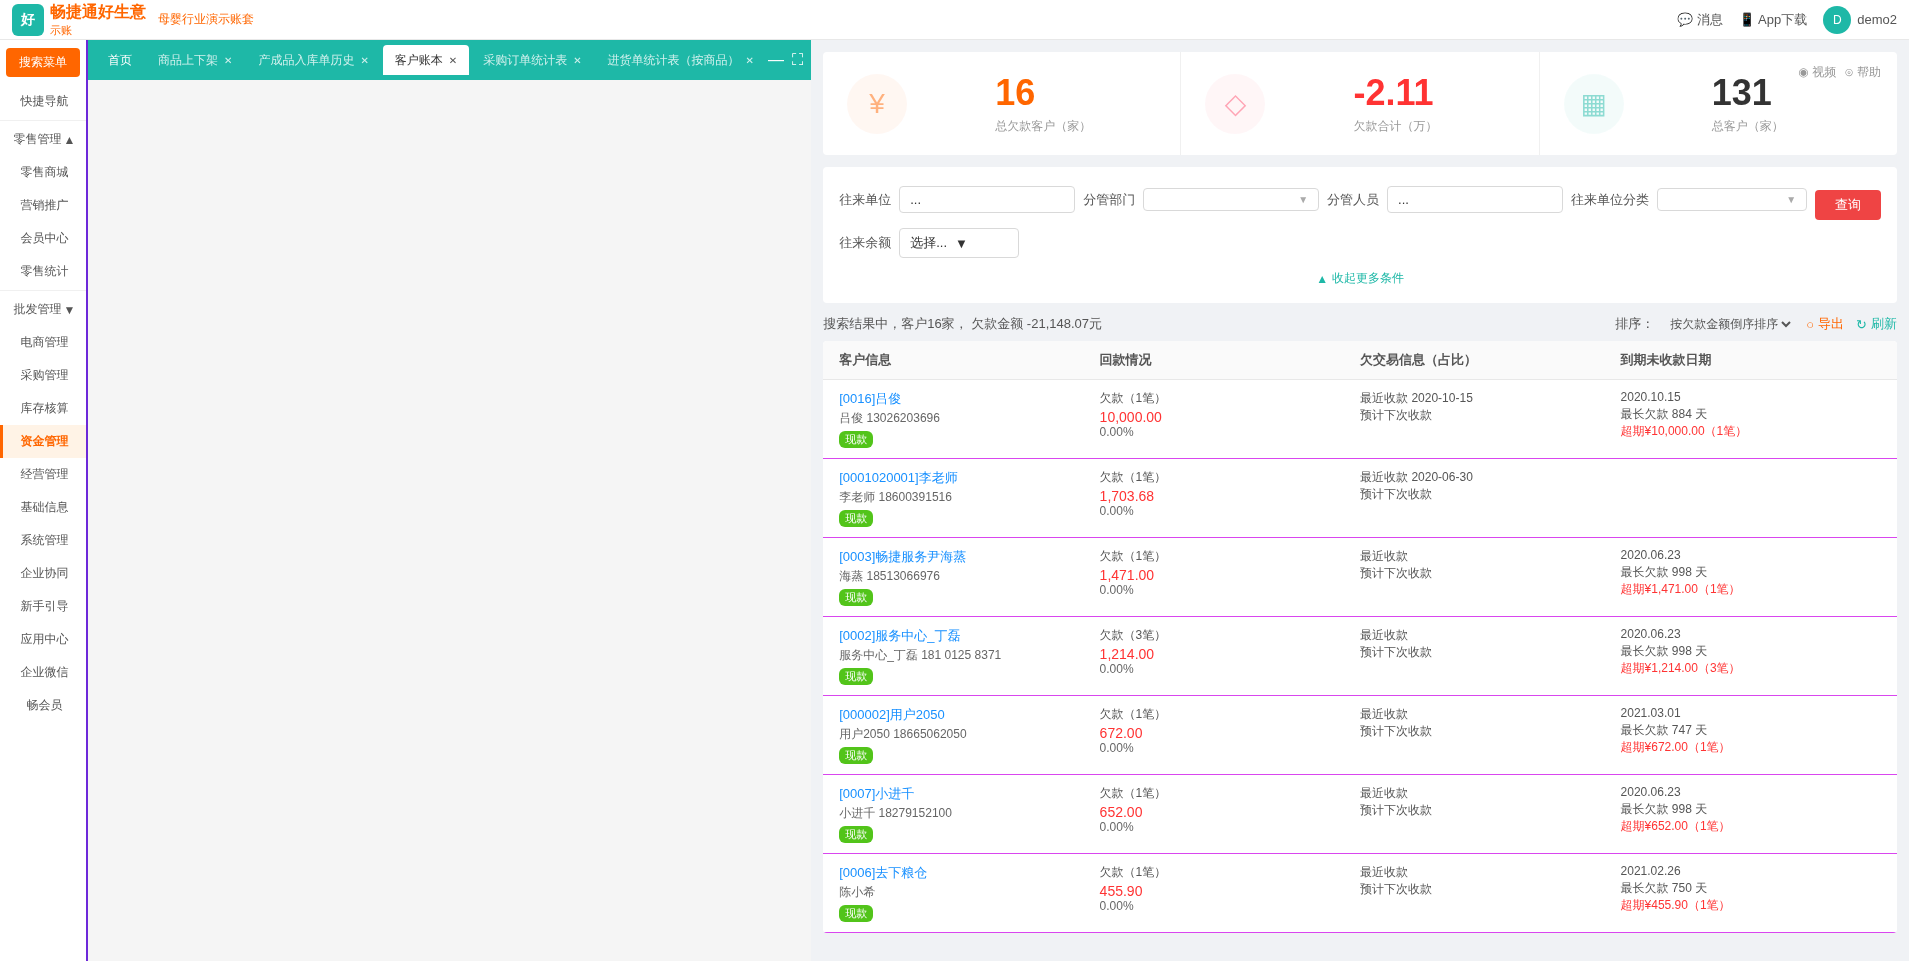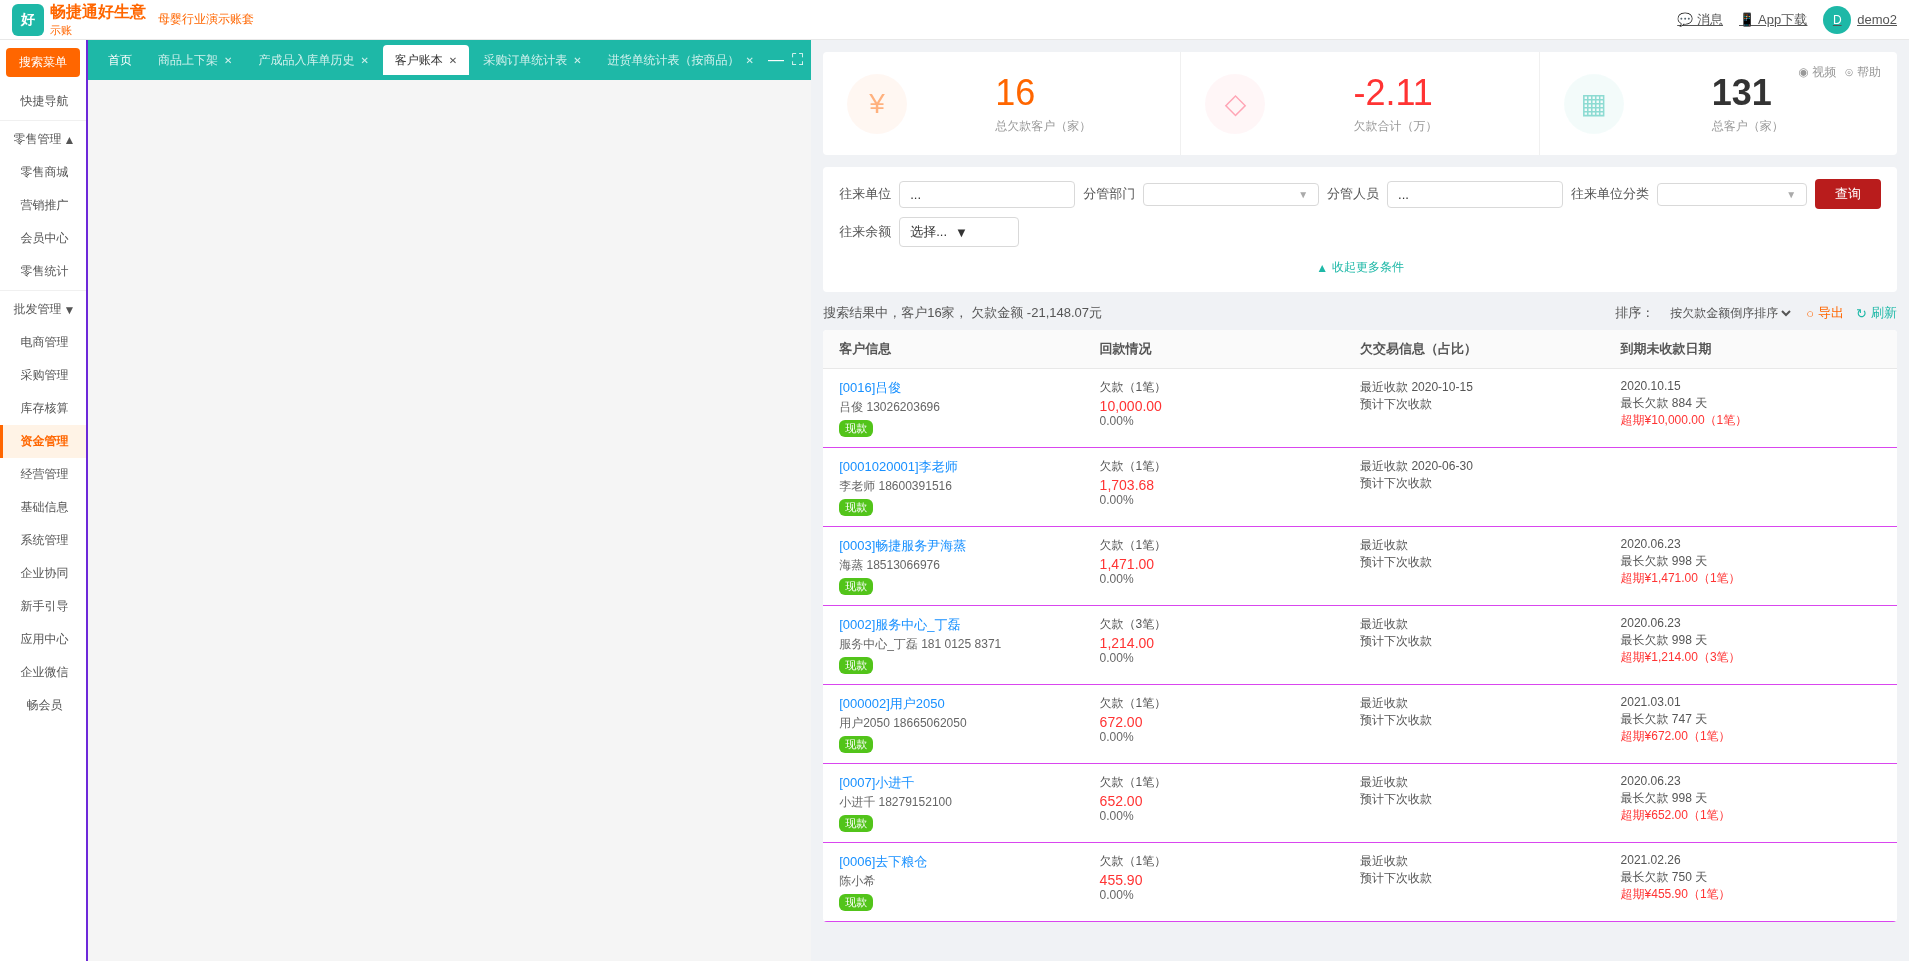--- a/index.html
+++ b/index.html
@@ -5,21 +5,21 @@
     * { box-sizing: border-box; margin: 0; padding: 0; font-family: 'Microsoft YaHei', Arial, sans-serif; }
     body { background: #f5f5f5; font-size: 13px; color: #333; overflow: hidden; height: 961px; }
 
     
     .app-container { display: flex; flex-direction: column; height: 961px; }
     .top-bar { height: 40px; background: #fff; display: flex; align-items: center; justify-content: space-between; padding: 0 12px; border-bottom: 1px solid #e8e8e8; }
     .top-bar-left { display: flex; align-items: center; gap: 8px; }
     .brand-logo { display: flex; align-items: center; gap: 6px; }
     .brand-name { color: #ff6600; font-weight: bold; font-size: 16px; }
     .top-bar-right { display: flex; align-items: center; gap: 16px; font-size: 13px; color: #555; }
-    .top-bar-right span { cursor: pointer; text-decoration: underline; }
+    .top-bar-right span { cursor: pointer; }
 
     .main-layout { display: flex; flex: 1; overflow: hidden; }
 
     
     .sidebar { width: 88px; background: #fff; border-right: 2px solid #6d28d9; display: flex; flex-direction: column; overflow-y: auto; }
     .sidebar-search { padding: 8px 6px; }
     .sidebar-search-btn { width: 100%; background: #ff6600; color: #fff; border: none; border-radius: 4px; padding: 6px 0; font-size: 12px; cursor: pointer; text-align: center; }
     .sidebar-item { padding: 8px 6px; text-align: center; cursor: pointer; font-size: 12px; color: #555; border-left: 3px solid transparent; }
     .sidebar-item.active { background: #fff3e6; color: #ff6600; border-left-color: #ff6600; font-weight: bold; }
     .sidebar-item.has-arrow { display: flex; align-items: center; justify-content: center; gap: 2px; }
@@ -38,37 +38,37 @@
     .tabs-bar-right span { color: #fff; font-size: 16px; cursor: pointer; }
 
     
     .main-content { flex: 1; overflow-y: auto; background: #f0f2f5; padding: 12px; }
 
     
     .stats-row { display: flex; gap: 0; background: #fff; border-radius: 4px; margin-bottom: 12px; overflow: hidden; }
     .stat-card { flex: 1; padding: 20px 24px; display: flex; align-items: center; gap: 16px; border-right: 1px solid #f0f0f0; position: relative; }
     .stat-card:last-child { border-right: none; }
     .stat-text { margin-left: 72px; }
-    .stat-value { font-size: 36px; font-weight: normal; }
+    .stat-value { font-size: 36px; font-weight: bold; }
     .stat-value.orange { color: #ff6600; }
     .stat-value.red { color: #ff3333; }
     .stat-value.dark { color: #333; font-weight: 900; }
     .stat-label { font-size: 12px; color: #999; margin-top: 4px; }
     .stat-top-right { position: absolute; top: 12px; right: 16px; display: flex; gap: 8px; font-size: 12px; color: #999; }
     .stat-top-right span { cursor: pointer; }
 
     
     .filter-area { background: #fff; border-radius: 4px; padding: 12px 16px; margin-bottom: 12px; }
     .filter-row { display: flex; align-items: center; gap: 8px; margin-bottom: 8px; }
     .filter-item { display: flex; align-items: center; gap: 8px; flex: 1; }
     .filter-label { font-size: 13px; color: #555; white-space: nowrap; }
     .filter-input { flex: 1; border: 1px solid #d9d9d9; border-radius: 4px; padding: 5px 10px; font-size: 13px; color: #333; cursor: pointer; display: flex; align-items: center; justify-content: space-between; position: relative; }
     .filter-select { flex: 1; border: 1px solid #d9d9d9; border-radius: 4px; padding: 5px 10px; font-size: 13px; color: #333; cursor: pointer; display: flex; align-items: center; justify-content: space-between; }
     .filter-select .arrow { color: #aaa; font-size: 10px; }
-    .search-btn { background: #b91c1c; color: #fff; border: none; border-radius: 4px; padding: 6px 20px; font-size: 13px; cursor: pointer; }
+    .search-btn { background: #ef4444; color: #fff; border: none; border-radius: 4px; padding: 6px 20px; font-size: 13px; cursor: pointer; margin-top: 11px; }
     .collapse-btn { display: flex; align-items: center; justify-content: center; gap: 4px; color: #1eb8a7; font-size: 12px; cursor: pointer; padding: 4px 0; }
     .balance-select { border: 1px solid #d9d9d9; border-radius: 4px; padding: 5px 10px; font-size: 13px; display: flex; align-items: center; gap: 8px; min-width: 120px; }
 
     
     .result-bar { display: flex; align-items: center; justify-content: space-between; margin-bottom: 8px; font-size: 13px; color: #555; }
     .result-bar-right { display: flex; align-items: center; gap: 12px; color: #555; }
     .result-bar-right span { cursor: pointer; }
     .export-btn { color: #ff6600; cursor: pointer; display: flex; align-items: center; gap: 4px; }
     .refresh-btn { color: #1eb8a7; cursor: pointer; display: flex; align-items: center; gap: 4px; }
 

